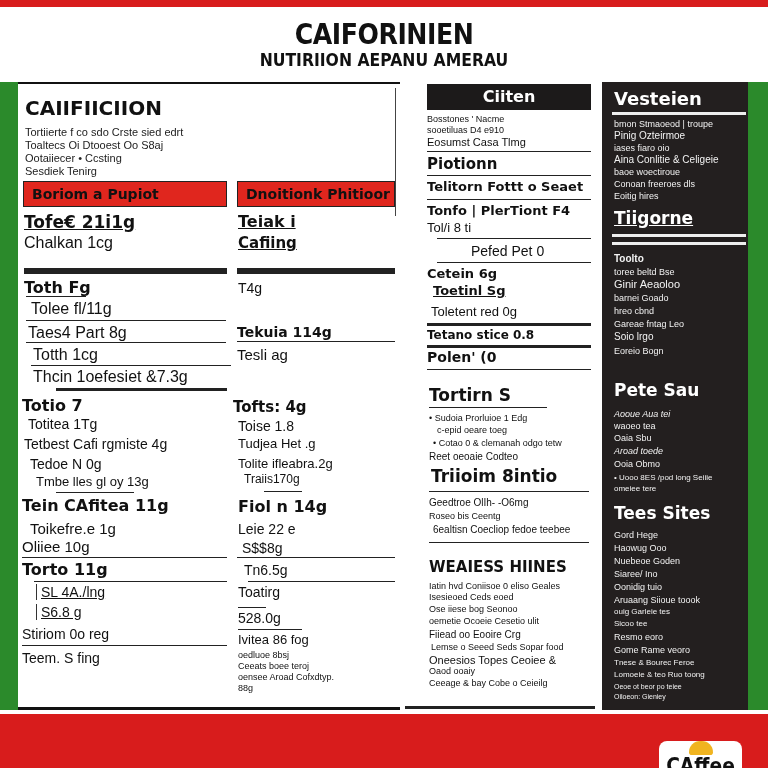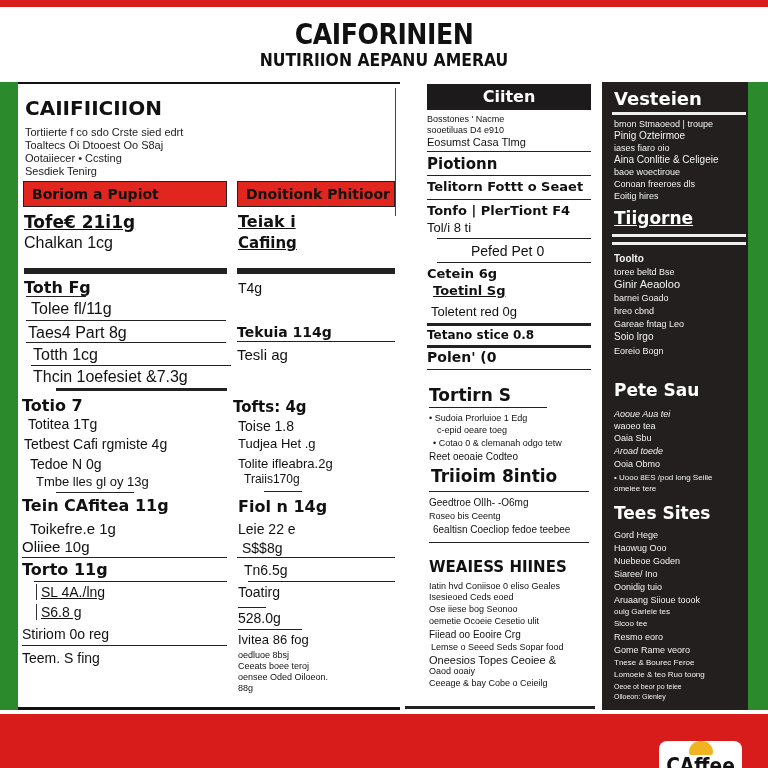--- a/index.html
+++ b/index.html
@@ -105,21 +105,21 @@
   <div class="hr" style="left:219px;top:473px;width:158px;"></div>
   <div class="row" style="left:226px;top:478px;font-size:14px;">Tn6.5g</div>
   <div class="hr" style="left:230px;top:497px;width:147px;"></div>
   <div class="row" style="left:220px;top:500px;font-size:14px;">Toatirg</div>
   <div class="hr" style="left:220px;top:523px;width:28px;"></div>
   <div class="row" style="left:220px;top:526px;font-size:14px;">528.0g</div>
   <div class="hr" style="left:220px;top:545px;width:64px;"></div>
   <div class="row" style="left:220px;top:548px;font-size:13px;">Ivitea 86 fog</div>
   <div class="row" style="left:220px;top:566px;font-size:9px;">oedluoe 8bsj</div>
   <div class="row" style="left:220px;top:577px;font-size:9px;">Ceeats boee teroj</div>
-  <div class="row" style="left:220px;top:588px;font-size:9px;">oensee Oded Oiloeon.</div>
+  <div class="row" style="left:220px;top:588px;font-size:9px;">oensee Aroad Cofxdtyp.</div>
   <div class="row" style="left:220px;top:599px;font-size:9px;">88g</div>
 </div>
 
 <div class="mid-panel">
   <div class="mid-head">Ciiten</div>
   <div class="row" style="left:2px;top:32px;font-size:9px;">Bosstones ' Nacme</div>
   <div class="row" style="left:2px;top:43px;font-size:9px;">sooetiluas D4 e910</div>
   <div class="row" style="left:2px;top:54px;font-size:11px;">Eosumst Casa Tlmg</div>
   <div class="hr" style="left:2px;top:69px;width:164px;"></div>
   <div class="row b" style="left:2px;top:73px;font-size:15px;">Piotionn</div>

